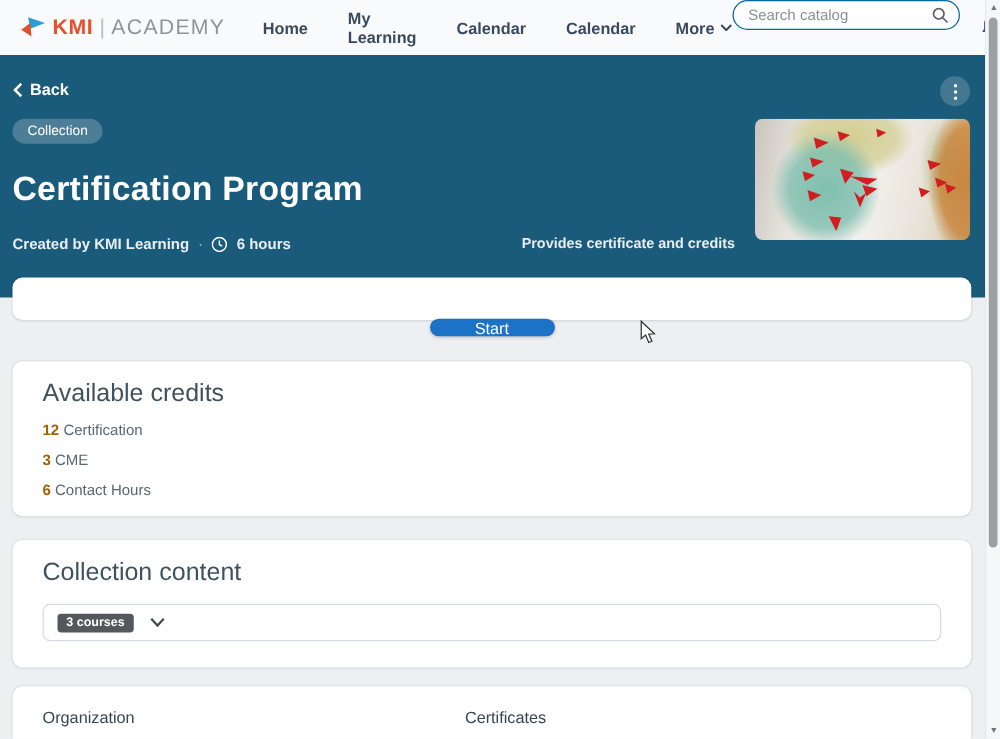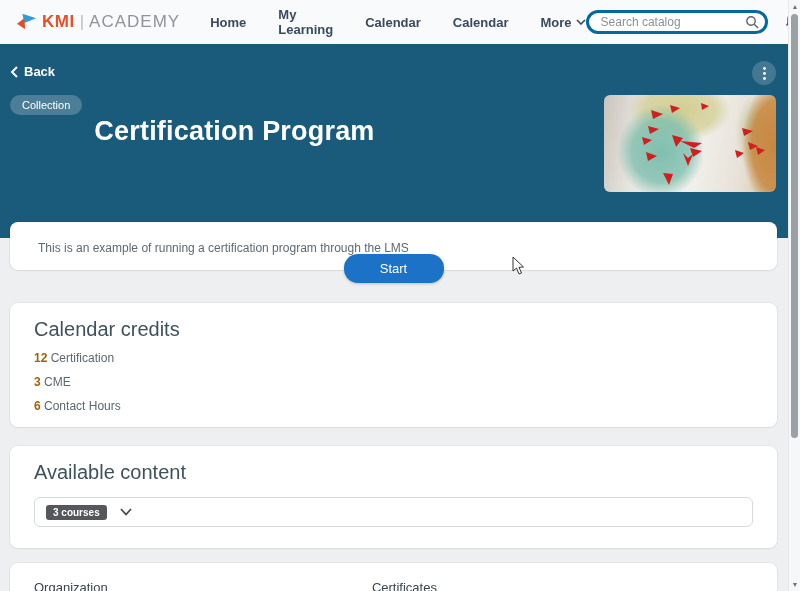--- a/index.html
+++ b/index.html
@@ -3,67 +3,67 @@
 <meta charset="utf-8">
 <style>
   * { margin:0; padding:0; box-sizing:border-box; }
   html,body { width:800px; height:591px; overflow:hidden; }
   body { font-family:"Liberation Sans", sans-serif; background:#edeff1; position:relative; }
 
   .viewport { position:absolute; inset:0; overflow:hidden; }
   .content { margin-right:12px; }
 
   
-  .topnav { height:44px; background:#f9fafb; display:flex; align-items:center; padding:0 14px 0 16px; }
+  .topnav { height:44px; background:#f9fafb; display:flex; padding:0 14px 0 16px; }
   .logo { display:flex; align-items:center; gap:4px; }
   .logo svg { width:22px; height:20px; }
   .logo-kmi { color:#e8502a; font-weight:bold; font-size:17px; letter-spacing:.5px; }
   .logo-div { color:#b9bdc1; font-size:17px; font-weight:300; margin:0 1px; }
   .logo-academy { color:#8f9499; font-size:17px; letter-spacing:1px; }
   .nav-links { display:flex; align-items:center; gap:32px; margin-left:30px; }
   .nav-link { font-size:13px; color:#3a4a5e; font-weight:bold; cursor:pointer; display:flex; align-items:center; gap:4px; }
   .nav-link svg { width:10px; height:6px; }
   .search-wrap { margin-left:auto; position:relative; }
-  .search-input { width:182px; height:24px; border:3px solid #0369a1; border-radius:12px; background:#fff; font-size:12px; color:#444; padding:0 28px 0 12px; outline:none; font-family:"Liberation Sans", sans-serif; }
+  .search-input { width:182px; height:24px; border:1px solid #0369a1; border-radius:12px; background:#fff; font-size:12px; color:#444; padding:0 28px 0 12px; outline:none; font-family:"Liberation Sans", sans-serif; }
   .search-input::placeholder { color:#8a9097; }
   .search-ico { position:absolute; right:9px; top:5px; width:14px; height:14px; }
   .nav-icons { display:flex; align-items:center; gap:13px; margin-left:14px; }
   .bell-wrap { position:relative; width:20px; height:20px; }
   .bell-dot { position:absolute; top:-2px; right:-2px; width:10px; height:10px; border-radius:50%; background:#e03b2f; }
 
   
   .hero { background:#1a5a7a; height:194px; padding:0 12px 0 10px; color:#fff; position:relative; }
   .back-row { padding-top:20px; display:flex; align-items:center; gap:5px; width:60px; cursor:pointer; }
   .back-row svg { width:9px; height:12px; }
   .back-label { font-size:13px; font-weight:bold; }
   .kebab-btn { position:absolute; top:17px; right:12px; width:24px; height:24px; border-radius:50%; background:rgba(255,255,255,.18); display:flex; align-items:center; justify-content:center; cursor:pointer; }
   .kebab-btn svg { width:3px; height:13px; }
   .hero-flex { display:flex; margin-top:16px; }
-  .hero-left { flex:1; padding-right:16px; display:flex; flex-direction:row;gap:12px; }
+  .hero-left { flex:1; padding-right:16px; display:flex; flex-direction:column; }
   .coll-badge { align-self:flex-start; background:rgba(255,255,255,.22); border-radius:11px; padding:4px 12px; font-size:11px; color:#fff; }
   .hero-title { font-size:27px; font-weight:bold; margin-top:21px; letter-spacing:.2px; }
   .meta-row { display:flex; justify-content:space-between; align-items:center; margin-top:21px; font-size:12px; }
   .meta-left { display:flex; align-items:center; gap:7px; font-weight:bold; color:#e8eef2; }
   .meta-sep { color:#b9c8d2; font-weight:normal; }
   .clock-ico { width:13px; height:13px; }
   .meta-right { font-size:11.5px; color:#e8eef2; font-weight:bold; }
   .hero-img { width:172px; height:97px; border-radius:6px; position:relative; overflow:hidden; flex-shrink:0;
     background:
       radial-gradient(ellipse 58px 62px at 33% 58%, #7fbfae 0%, rgba(127,191,174,.8) 50%, rgba(127,191,174,0) 75%),
       radial-gradient(ellipse 66px 40px at 44% 16%, #d3ce93 0%, rgba(211,206,147,.75) 55%, rgba(211,206,147,0) 78%),
       radial-gradient(ellipse 40px 80px at 99% 52%, #c8873f 0%, rgba(200,135,63,.85) 55%, rgba(200,135,63,0) 80%),
       radial-gradient(ellipse 26px 55px at 87% 40%, rgba(170,180,120,.8) 0%, rgba(170,180,120,0) 70%),
       linear-gradient(100deg,#cac4bb 0%,#e7e5e0 22%,#f2f1ee 52%,#e8e2d8 78%,#d6c6a6 100%); }
   .hero-img svg { position:absolute; inset:0; width:100%; height:100%; }
 
   
   .card { background:#fff; border-radius:8px; margin:0 11px 0 10px; box-shadow:0 0 0 1px rgba(0,0,0,.04), 0 1px 2px rgba(0,0,0,.05); }
   .desc-card { margin-top:-16px; position:relative; z-index:2; padding:19px 28px 15px; }
   .desc-text { font-size:12px; color:#5d6972; }
-  .start-btn { position:absolute; left:50%; bottom:-13px; transform:translateX(-50%); width:100px; height:29px; border:none; border-radius:14px; background:#1b72c7; color:#fff; font-size:13px; font-family:"Liberation Sans", sans-serif; cursor:pointer; box-shadow:0 1px 3px rgba(0,0,0,.2); }
+  .start-btn { position:absolute; left:50%; bottom:-13px; transform:translateX(-50%); width:100px; height:14px; border:none; border-radius:14px; background:#1b72c7; color:#fff; font-size:13px; font-family:"Liberation Sans", sans-serif; cursor:pointer; box-shadow:0 1px 3px rgba(0,0,0,.2); }
 
   .credits-card { margin-top:33px; padding:15px 24px 14px; }
   .section-h { font-size:20px; font-weight:400; color:#3f525c; }
   .credit-item { font-size:12px; margin-top:10px; }
   .credit-val { color:#a16207; font-weight:bold; }
   .credit-label { color:#5b6770; }
 
   .collection-card { margin-top:19px; padding:15px 24px 21px; }
   .accordion { margin-top:13px; border:1px solid #d7dade; border-radius:6px; height:30px; display:flex; align-items:center; padding:0 11px; cursor:pointer; background:#fff; }
   .acc-label { font-size:12px; font-weight:bold; color:#37464f; flex:1; }
@@ -140,20 +140,32 @@
         <svg viewBox="0 0 3 13">
           <circle cx="1.5" cy="1.5" r="1.4" fill="#fff"></circle>
             <circle cx="1.5" cy="6.5" r="1.4" fill="#fff"></circle>
             <circle cx="1.5" cy="11.5" r="1.4" fill="#fff"></circle>
         </svg>
       </div>
       <div class="hero-flex">
         <div class="hero-left">
           <span class="coll-badge">Collection</span>
           <div class="hero-title">Certification Program</div>
+          <div class="meta-row">
+            <div class="meta-left">
+              <span>Created by KMI Learning</span>
+              <span class="meta-sep">·</span>
+              <svg class="clock-ico" viewBox="0 0 13 13">
+                <circle cx="6.5" cy="6.5" r="5.6" fill="none" stroke="#fff" stroke-width="1.2"></circle>
+                <polyline points="6.5,3.4 6.5,6.8 8.8,7.8" fill="none" stroke="#fff" stroke-width="1.2"></polyline>
+              </svg>
+              <span>6 hours</span>
+            </div>
+            <span class="meta-right">Provides certificate and credits</span>
+          </div>
         </div>
         <div class="hero-img">
           <svg viewBox="0 0 172 97">
             <g fill="#cf1f1f">
               <path d="M47 15 l12 4 -10 5 z"></path>
                 <path d="M44 31 l11 3 -9 5 z"></path>
               <path d="M38 42 l10 3 -8 5 z"></path>
                 <path d="M42 57 l11 4 -9 5 z"></path>
               <path d="M68 40 l4 12 7 -9 z"></path>
                 <path d="M76 46 l22 2 -8 5 z"></path>
@@ -166,42 +178,41 @@
               <path d="M131 55 l9 3 -7 5 z"></path>
                 <path d="M152 52 l9 3 -7 5 z"></path>
               <path d="M97 8 l8 3 -7 4 z"></path>
             </g>
           </svg>
         </div>
       </div>
     </div>
 
     <div class="card desc-card">
-      <div class="desc-text">This is an example of running a certification program through the LMS</div>
       <button class="start-btn">Start</button>
     </div>
 
     <div class="card credits-card">
-      <div class="section-h">Calendar credits</div>
+      <div class="section-h">Available credits</div>
       <div class="credit-item">
         <span class="credit-val">12</span>
         <span class="credit-label">Certification</span>
       </div>
       <div class="credit-item">
         <span class="credit-val">3</span>
         <span class="credit-label">CME</span>
       </div>
       <div class="credit-item">
         <span class="credit-val">6</span>
         <span class="credit-label">Contact Hours</span>
       </div>
     </div>
 
     <div class="card collection-card">
-      <div class="section-h">Available content</div>
+      <div class="section-h">Collection content</div>
       <div class="accordion">
         <span class="count-badge">3 courses</span>
         <svg class="acc-chevron" viewBox="0 0 12 8">
             <polyline points="1,1 6,6.5 11,1" fill="none" stroke="#44494e" stroke-width="1.8"></polyline>
           </svg>
       </div>
     </div>
 
     <div class="card details-card">
       <div class="details-grid">

